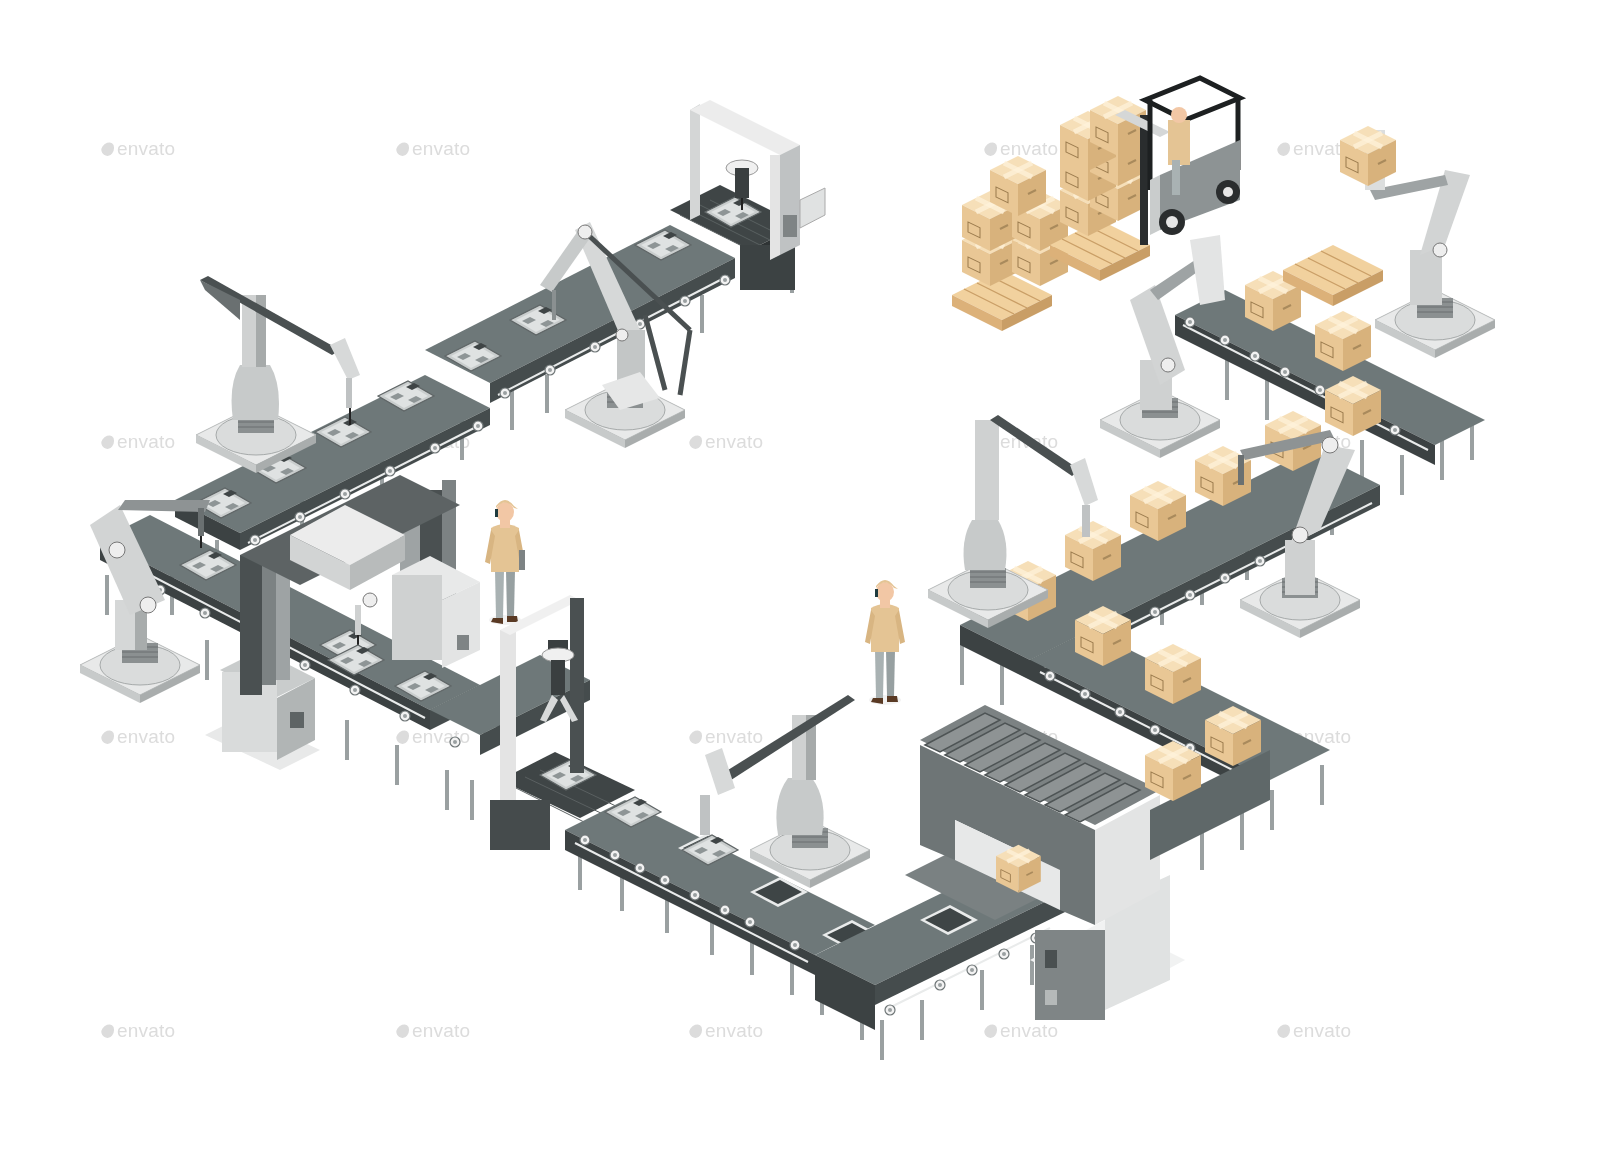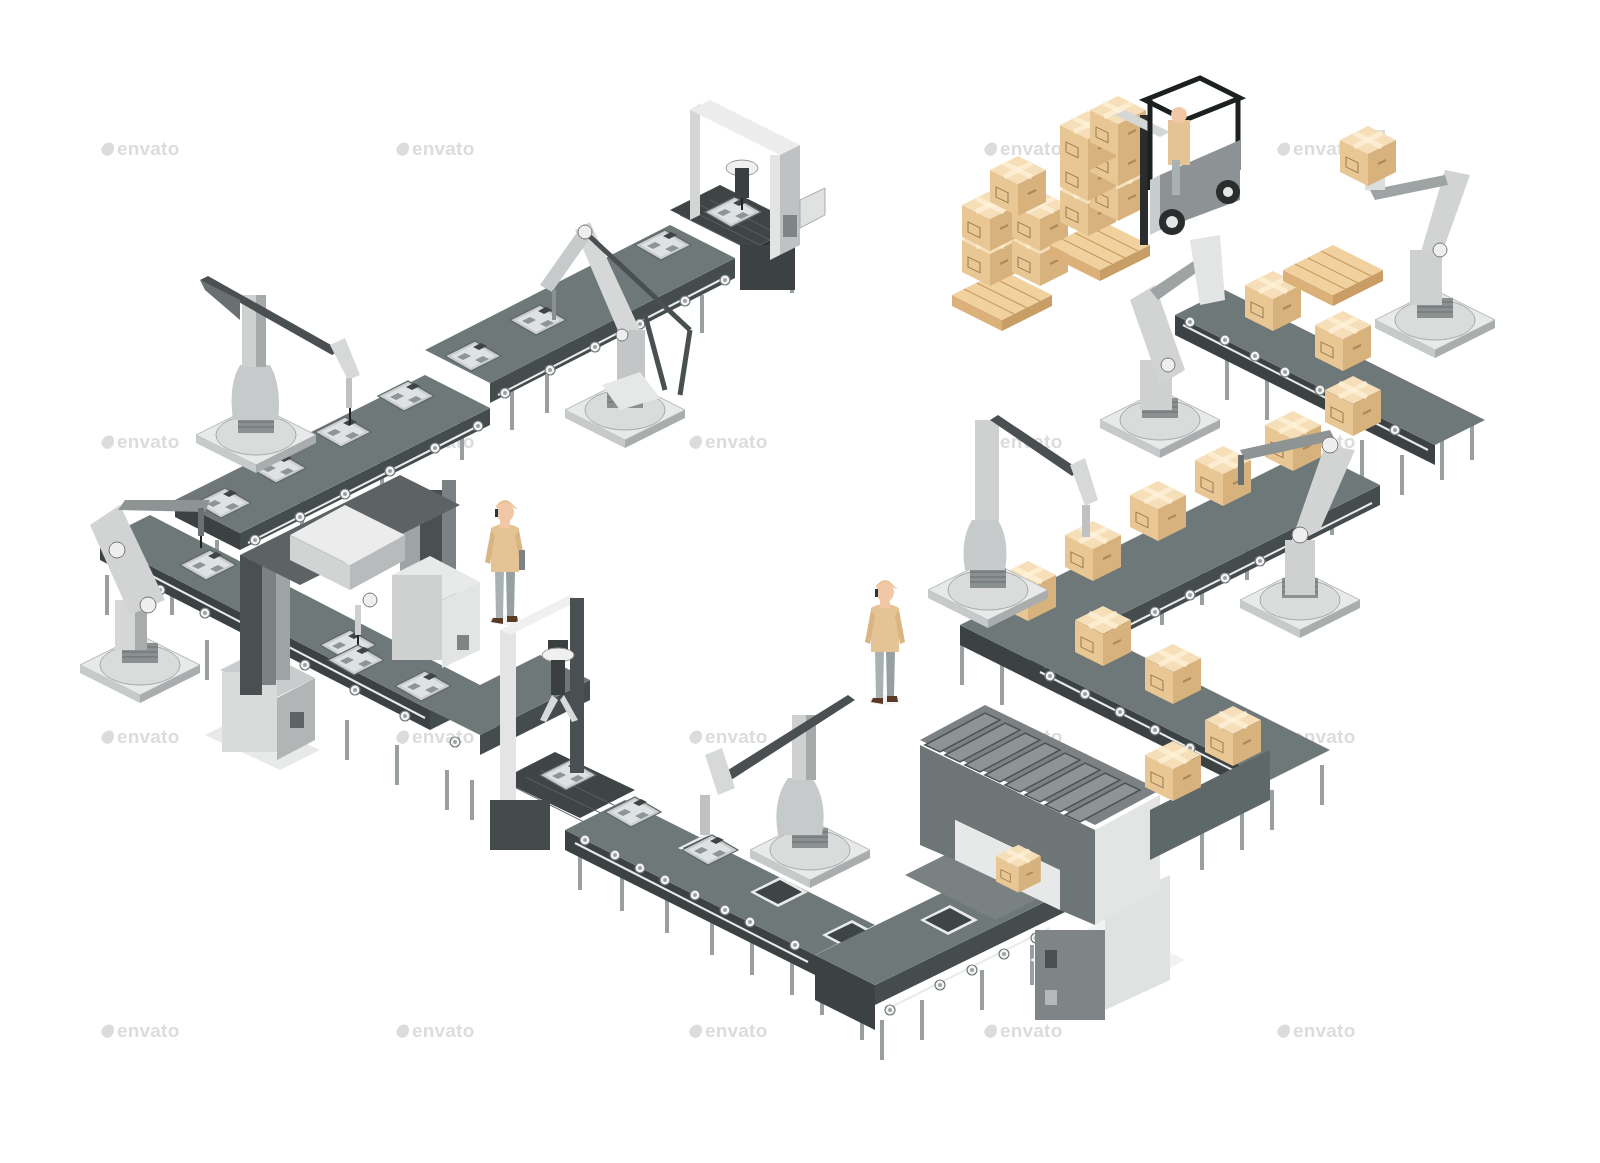--- a/index.html
+++ b/index.html
@@ -1,18 +1,18 @@
 <!DOCTYPE html>
 <html><head>
 <meta charset="utf-8">
 <style>
   html,body{margin:0;padding:0;background:#ffffff;}
   body{width:1600px;height:1163px;overflow:hidden;position:relative;font-family:"Liberation Sans",sans-serif;}
   #scene{position:absolute;left:0;top:0;width:1600px;height:1163px;}
-  .wm{position:absolute;font-family:"Liberation Sans",sans-serif;font-size:19px;color:#dcdcdc;letter-spacing:0.2px;white-space:nowrap;font-weight:bold;}
+  .wm{position:absolute;font-family:"Liberation Sans",sans-serif;font-size:19px;color:#dcdcdc;letter-spacing:0.2px;white-space:nowrap;}
   .wm .drop{display:inline-block;width:12px;height:14px;background:#dcdcdc;border-radius:50% 50% 50% 50%/60% 60% 40% 40%;transform:rotate(35deg);margin-right:3px;vertical-align:-1px;}
 </style>
 </head>
 <body>
 
 <div id="watermarks">
     <div class="wm" style="left: 102px; top: 138px;"><span class="drop"></span><span>envato</span></div>
     <div class="wm" style="left: 397px; top: 138px;"><span class="drop"></span><span>envato</span></div>
     <div class="wm" style="left: 985px; top: 138px;"><span class="drop"></span><span>envato</span></div>
     <div class="wm" style="left: 1278px; top: 138px;"><span class="drop"></span><span>envato</span></div>

